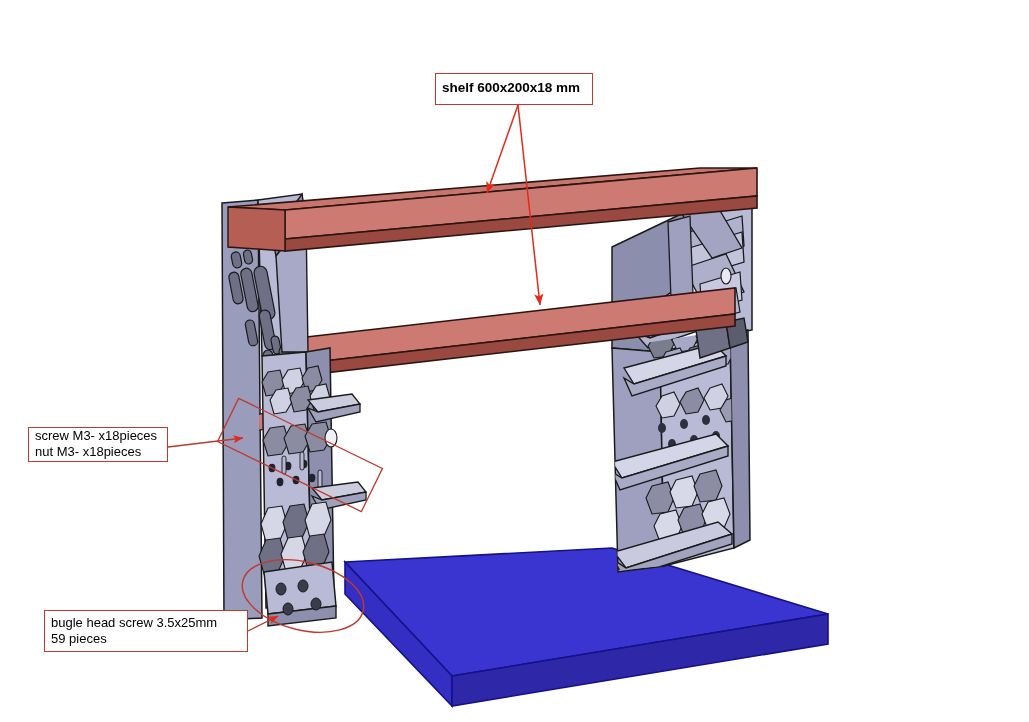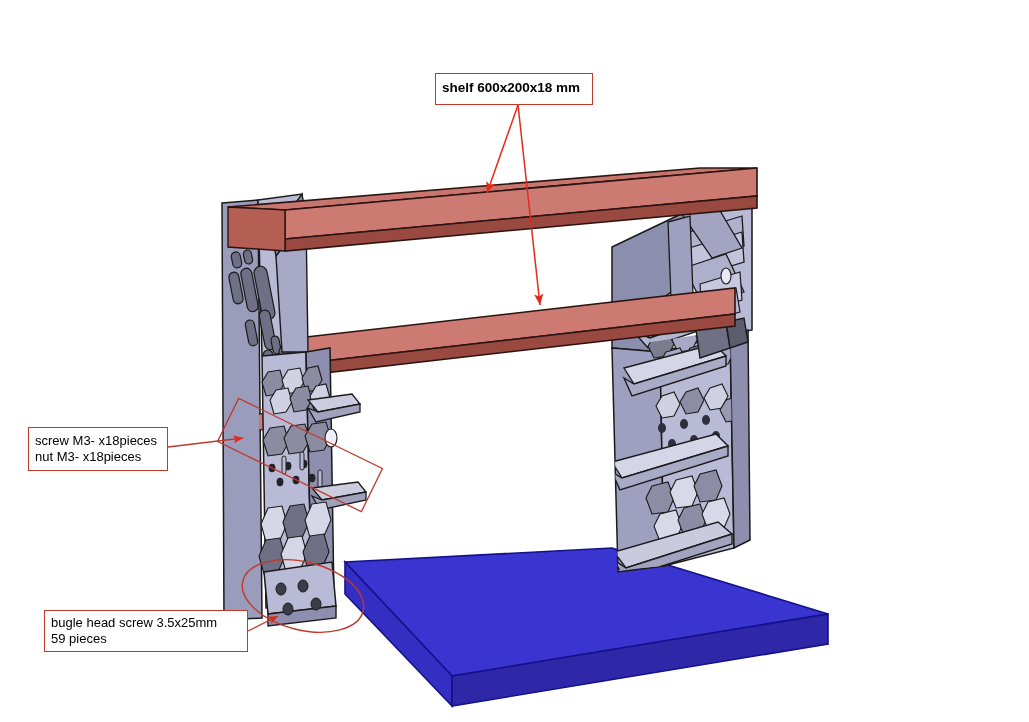--- a/index.html
+++ b/index.html
@@ -47,21 +47,21 @@
     font-size: 13.5px;
     font-weight: bold;
     display: flex;
     align-items: center;
     text-align: right;
   }
   #callout-screw {
     left: 28px;
     top: 427px;
     width: 140px;
-    height: 44px;
+    height: 35px;
     font-size: 13px;
     display: flex;
     flex-direction: column;
     justify-content: center;
   }
   #callout-bugle {
     left: 44px;
     top: 610px;
     width: 204px;
     height: 42px;

